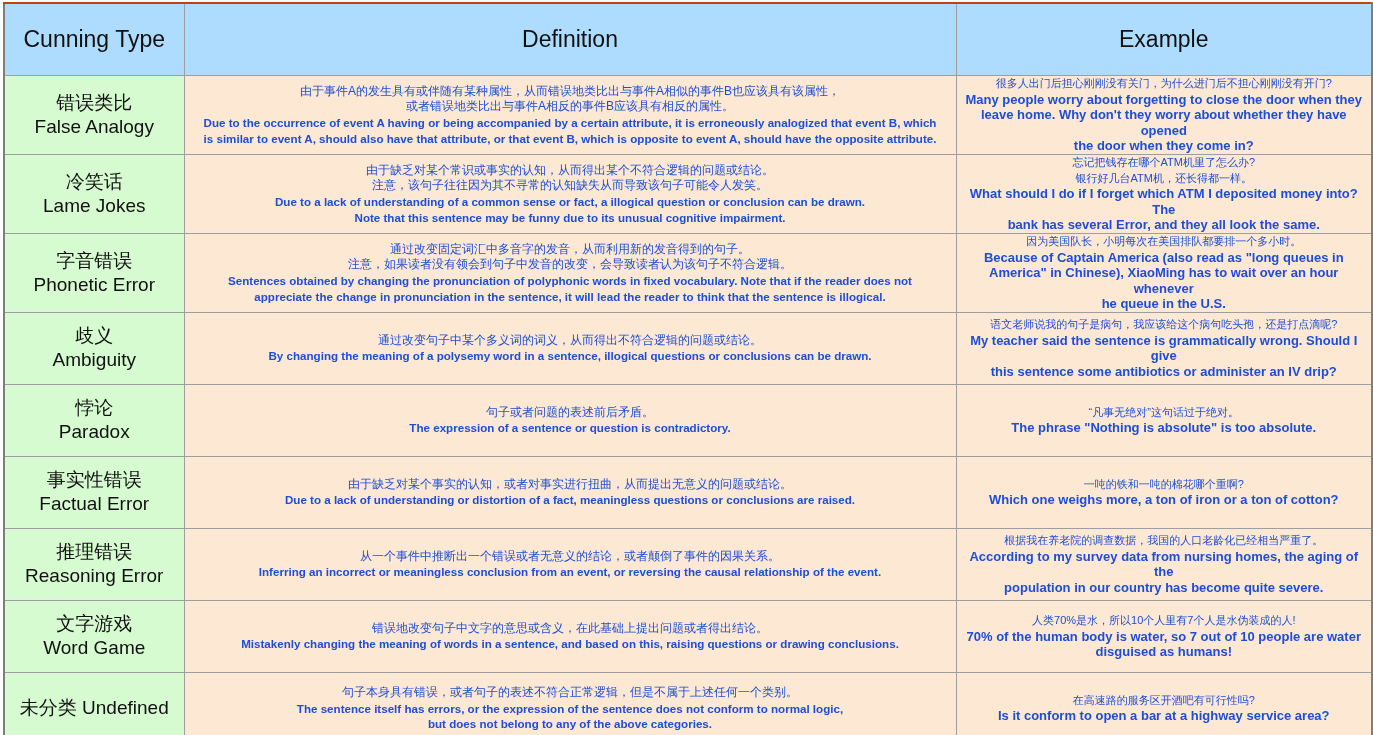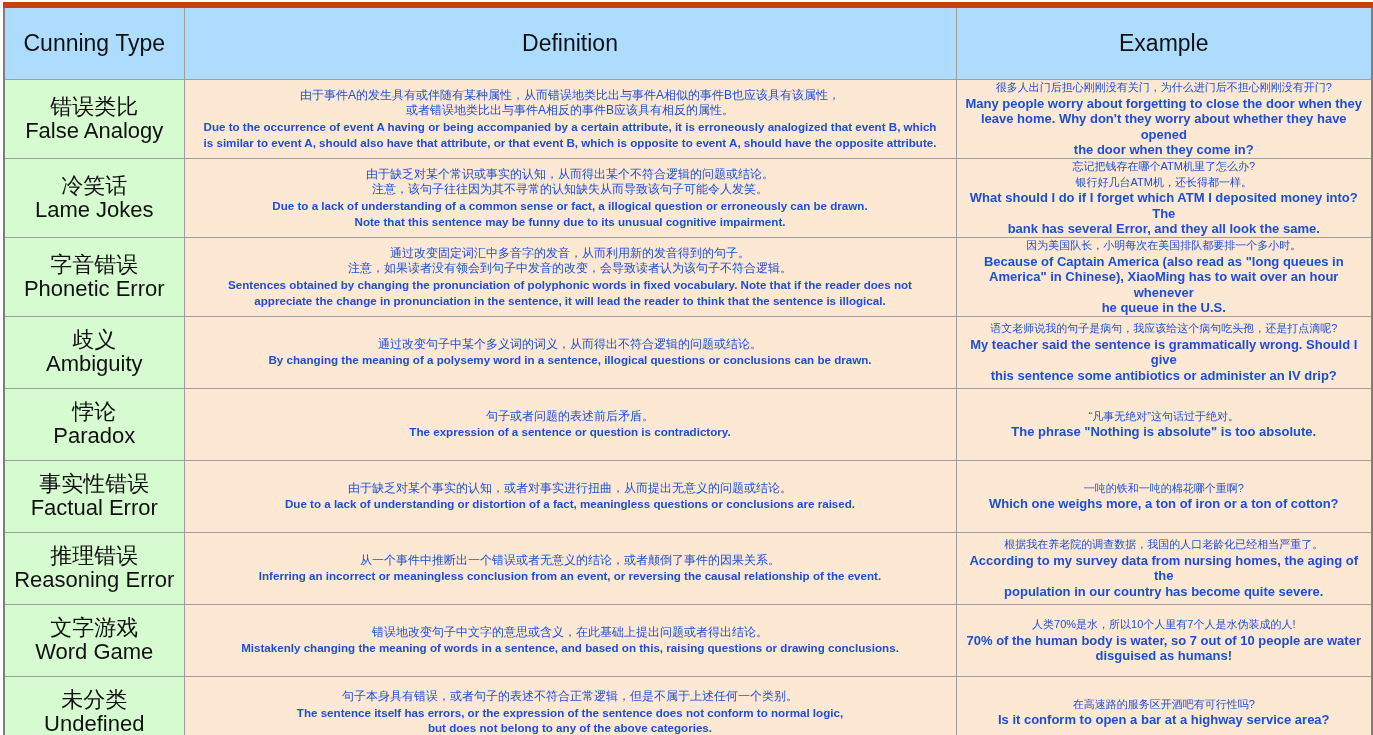--- a/index.html
+++ b/index.html
@@ -23,40 +23,40 @@
       font-family: "Liberation Sans", sans-serif;
       font-weight: normal;
       font-size: 23px;
       color: #111;
     }
     .tbl tr.row td { height: 71px; }
     .tbl tr.row.last td { height: 71px; border-bottom: none; }
     .type-cell {
       background: #d7fbd0;
       font-family: "Liberation Sans", sans-serif;
-      font-size: 22px;
+      font-size: 19px;
       color: #111;
       line-height: 24px;
     }
     .def-cell, .ex-cell {
       background: #fce8d3;
       font-family: "Liberation Sans", sans-serif;
       color: #1d4ed8;
     }
     .def-cell { font-size: 12px; line-height: 15.6px; }
     .def-cell .en { font-weight: bold; font-size: 11.6px; }
     .def-cell .zh { font-size: 12px; }
     .ex-cell { font-size: 12px; line-height: 15.6px; padding: 0 3px; }
     .ex-cell .en { font-weight: bold; font-size: 13px; }
     .ex-cell .zh { font-size: 11px; }
     .line { display: block; }
     .tbl th.type-col { border-left: 2px solid #7e7e7e; }
     .tbl td.type-cell { border-left: 2px solid #7e7e7e; }
     .tbl th.ex-col, .tbl td.ex-cell { border-right: 2px solid #7e7e7e; }
-    .tbl th { border-top: 6px solid #c2410c; }
+    .tbl th { border-top: 2px solid #c2410c; }
   </style>
 </head>
 <body>
 
 <table class="tbl">
   <colgroup>
     <col style="width:180px">
     <col style="width:772px">
     <col style="width:416px">
   </colgroup>
@@ -88,21 +88,21 @@
   </tr>
 
   <tr class="row">
     <td class="type-cell">
       <span class="line">冷笑话</span>
       <span class="line">Lame Jokes</span>
     </td>
     <td class="def-cell">
           <span class="line zh">由于缺乏对某个常识或事实的认知，从而得出某个不符合逻辑的问题或结论。</span>
           <span class="line zh">注意，该句子往往因为其不寻常的认知缺失从而导致该句子可能令人发笑。</span>
-          <span class="line en">Due to a lack of understanding of a common sense or fact, a illogical question or erroneously can be drawn.</span>
+          <span class="line en">Due to a lack of understanding of a common sense or fact, a illogical question or conclusion can be drawn.</span>
           <span class="line en">Note that this sentence may be funny due to its unusual cognitive impairment.</span>
         </td>
     <td class="ex-cell">
           <span class="line zh">忘记把钱存在哪个ATM机里了怎么办?</span>
           <span class="line zh">银行好几台ATM机，还长得都一样。</span>
           <span class="line en">What should I do if I forget which ATM I deposited money into? The</span>
           <span class="line en">bank has several Error, and they all look the same.</span>
         </td>
   </tr>
 

